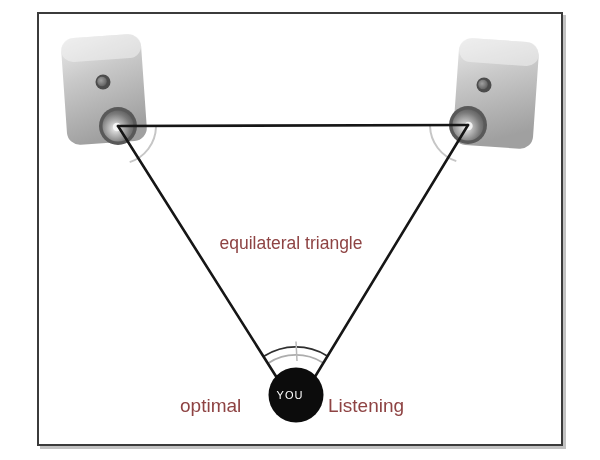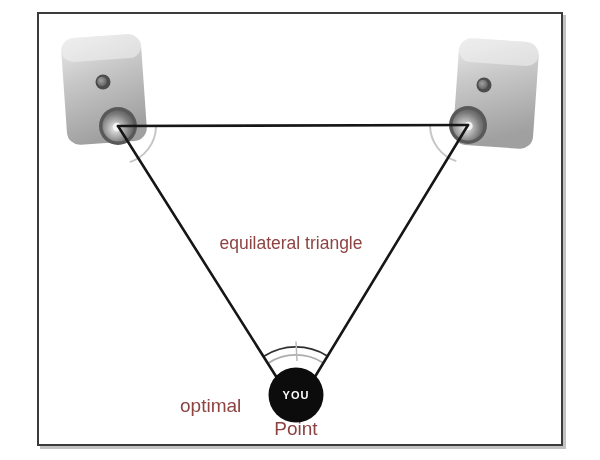--- a/index.html
+++ b/index.html
@@ -23,22 +23,22 @@
   .listener-circle{fill:var(--listener-fill,#0c0c0c);}
   .label{
     position:absolute;color:var(--label-text,#8e4343);
     font-size:19px;line-height:22px;white-space:nowrap;
   }
   .label-triangle{left:176px;top:232px;width:230px;text-align:center;font-size:17.5px;}
   .label-optimal{left:180px;top:395px;width:83px;text-align:left;}
   .label-listening{left:328px;top:395px;text-align:left;}
   .label-point{left:246px;top:418px;width:100px;text-align:center;}
   .label-you{
-    position:absolute;left:266px;top:388px;width:60px;text-align:center;
-    color:var(--listener-text,#ffffff);font-size:11px;font-weight:bold;
+    position:absolute;left:260px;top:388px;width:60px;text-align:center;
+    color:var(--listener-text,#ffffff);font-size:11px;font-weight:normal;
     letter-spacing:1px;line-height:14px;
   }
 </style>
 </head>
 <body>
 
 <div class="canvas">
 
   <div class="frame"></div>
 
@@ -97,18 +97,18 @@
     <line class="tri-line" x1="118" y1="126" x2="296" y2="408"></line>
     <line class="tri-line" x1="468" y1="125" x2="296" y2="408"></line>
 
     <circle class="listener-circle" cx="296" cy="395" r="27.5"></circle>
   </svg>
 
   <div class="label label-triangle">equilateral triangle</div>
 
   <div class="label label-optimal">optimal</div>
 
+  <div class="label label-listening">Listening</div>
 
-  <div class="label label-point">Point</div>
 
   <div class="label-you">YOU</div>
 
 </div>
 
 </body></html>

